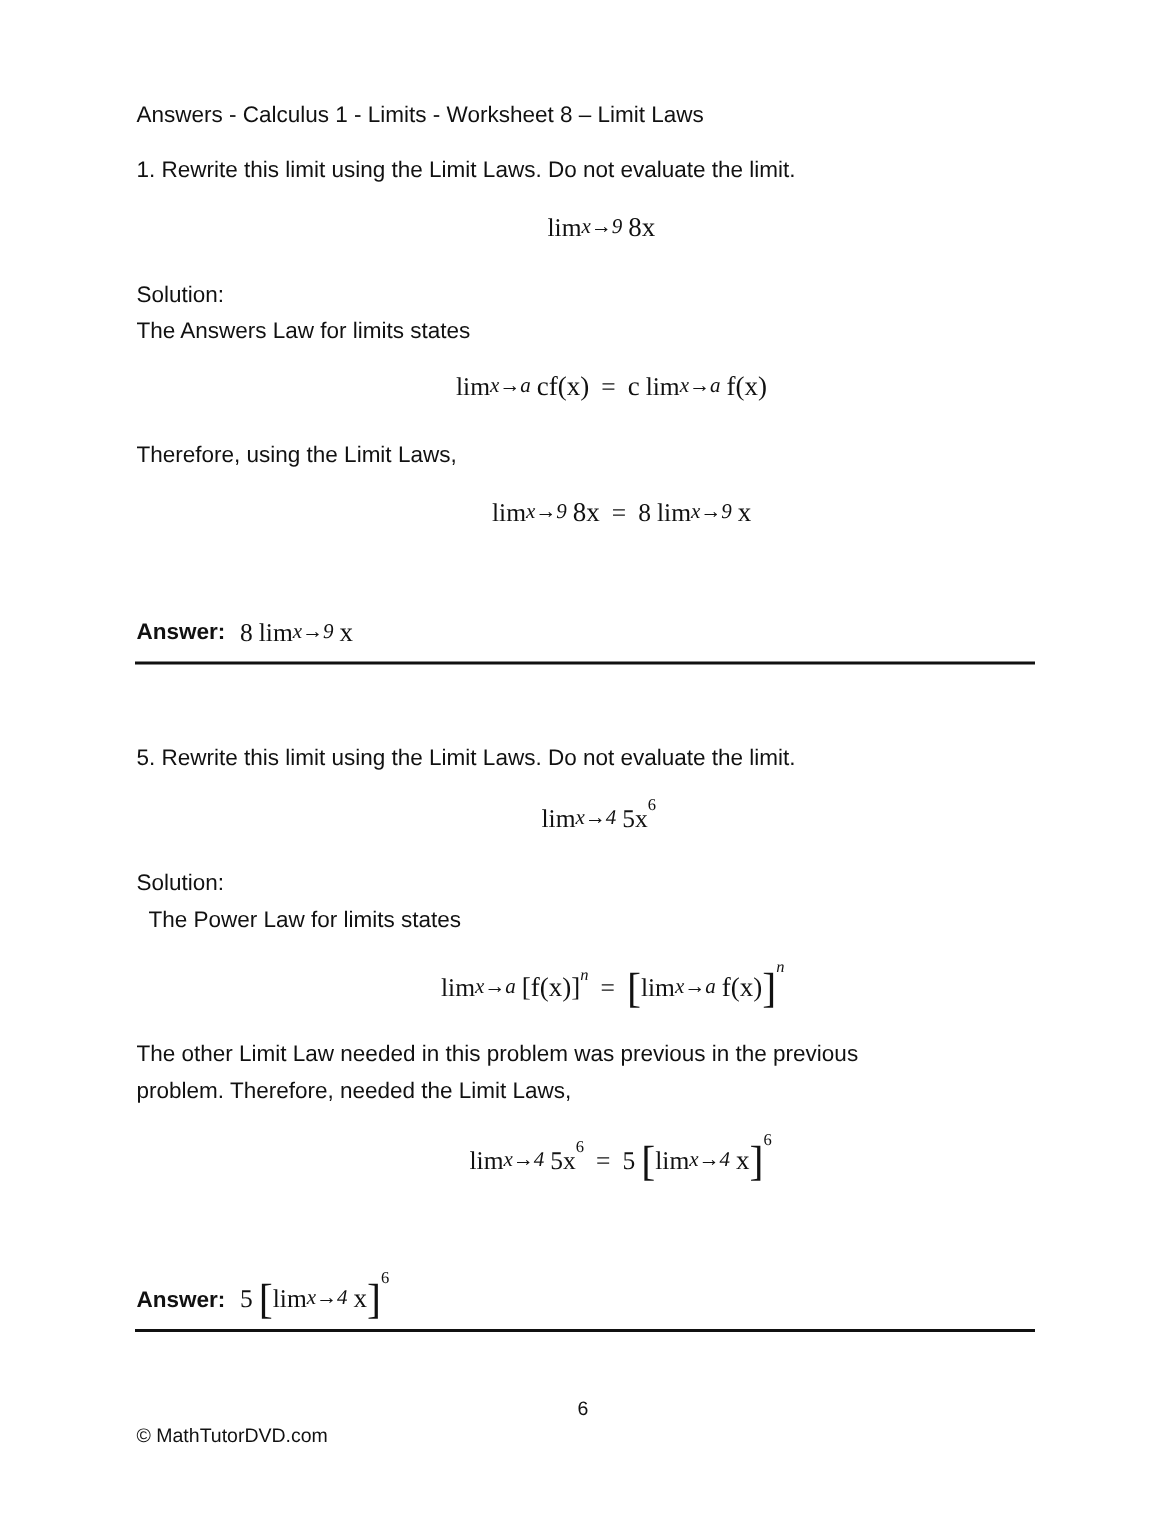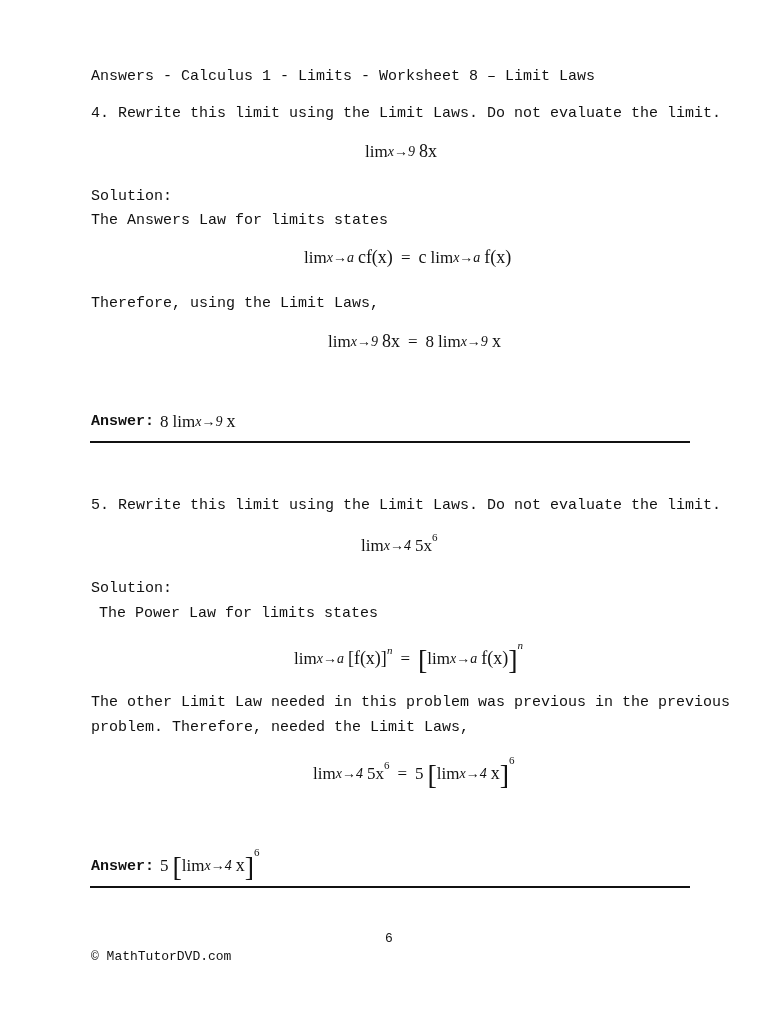--- a/index.html
+++ b/index.html
@@ -1,37 +1,37 @@
 <!DOCTYPE html>
 <html><head>
   <meta charset="utf-8">
   <style>
     html, body { margin: 0; padding: 0; background: #ffffff; }
     body { width: 780px; height: 1010px; position: relative; overflow: hidden; color: #111; }
-    .t { position: absolute; font-family: Liberation Mono, monospace; font-size: 15px; white-space: nowrap; line-height: 1; }
+    .t { position: absolute; font-family: Liberation Sans, sans-serif; font-size: 15px; white-space: nowrap; line-height: 1; }
     .b { font-weight: bold; }
     .m { position: absolute; font-family: "DejaVu Serif", serif; font-size: 15px; white-space: nowrap; line-height: 1; display: flex; align-items: flex-start; }
     .lim { display: inline-flex; align-items: center; margin-right: 4px; }
     .lim .w { font-family: "Liberation Serif", serif; font-size: 17px; line-height: 17px; }
     .lim .sub { font-family: "Liberation Serif", serif; font-style: italic; font-size: 14px; line-height: 10px; margin-top: 1px; }
     .ex { font-family: "Liberation Serif", serif; font-size: 18px; line-height: 17px; }
     .up { font-family: "Liberation Serif", serif; font-size: 17px; line-height: 17px; }
     .sup { font-family: "Liberation Serif", serif; font-size: 11px; line-height: 11px; position: relative; top: -5px; }
     .supi { font-style: italic; }
     .eq { font-family: "Liberation Serif", serif; font-size: 17px; line-height: 17px; margin: 0 8px; }
     .brk { font-family: "Liberation Serif", serif; font-size: 28px; line-height: 26px; position: relative; top: -3px; }
     .rule { position: absolute; left: 90px; width: 600px; height: 2px; background: #111; }
     .sp { display: inline-block; width: 4px; }
   </style>
 </head>
 <body>
 
 <div class="t" style="left:91px; top:69px;">Answers - Calculus 1 - Limits - Worksheet 8 – Limit Laws</div>
 
-<div class="t" style="left:91px; top:106px;">4.  Rewrite this limit using the Limit Laws. Do not evaluate the limit.</div>
+<div class="t" style="left:91px; top:106px;">1.  Rewrite this limit using the Limit Laws. Do not evaluate the limit.</div>
 
 <div class="m" style="left:365px; top:143px;">
   <span class="lim">
     <span class="w">lim</span>
     <span class="sub">x→9</span>
   </span>
   <span class="ex">8x</span>
 </div>
 
 <div class="t" style="left:91px; top:189px;">Solution:</div>

